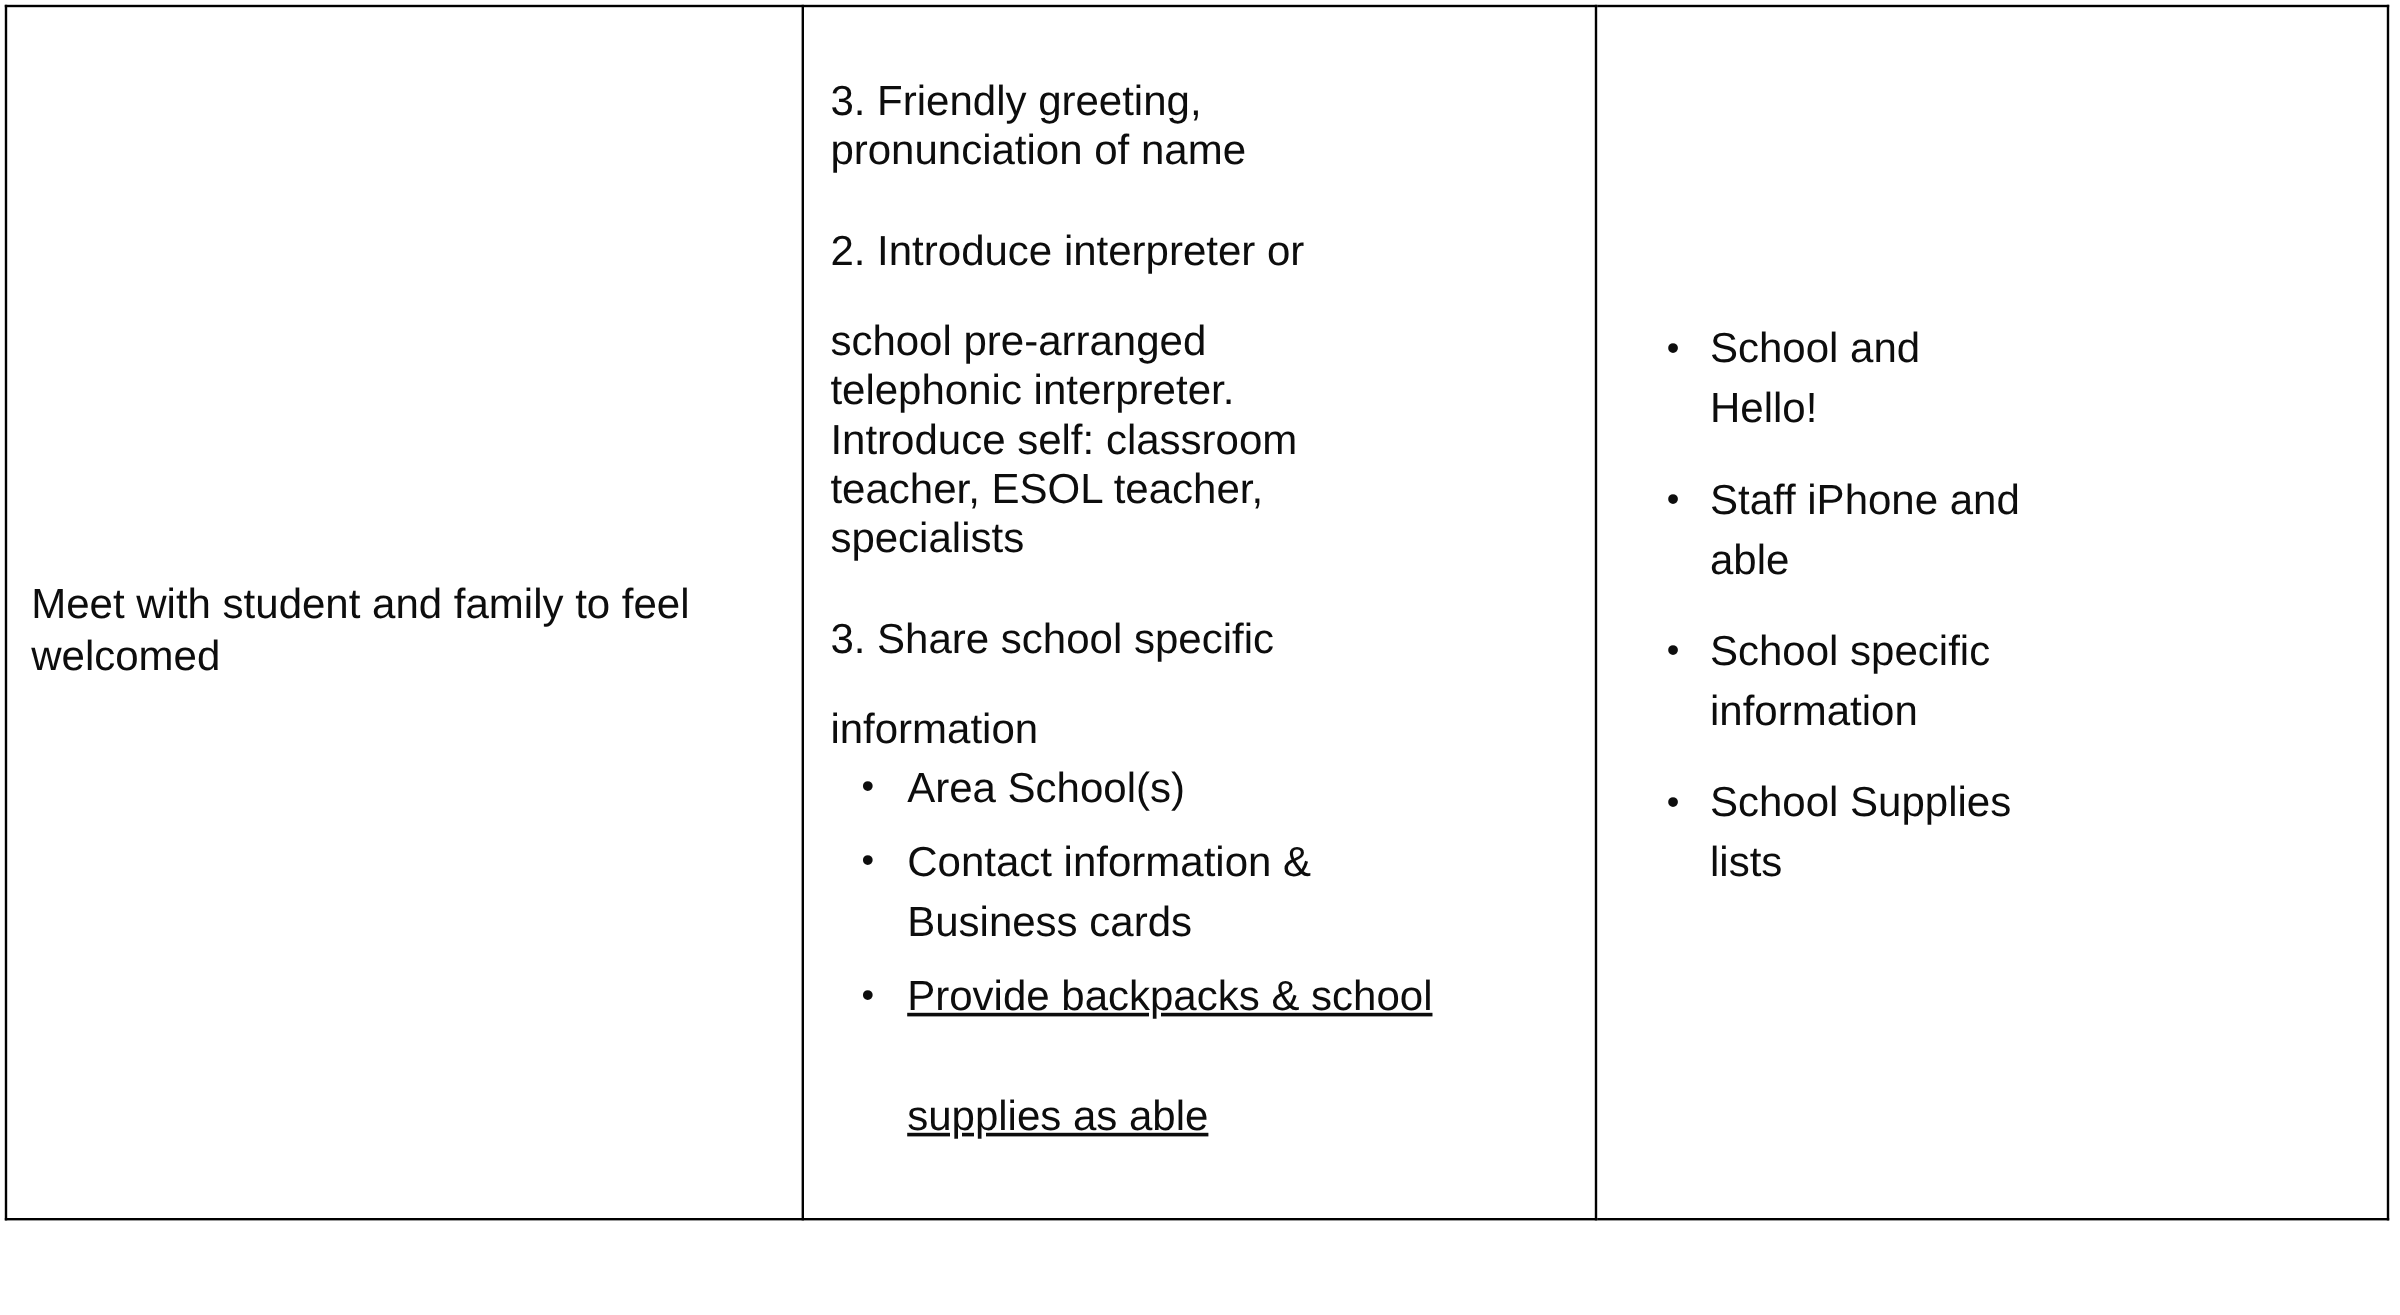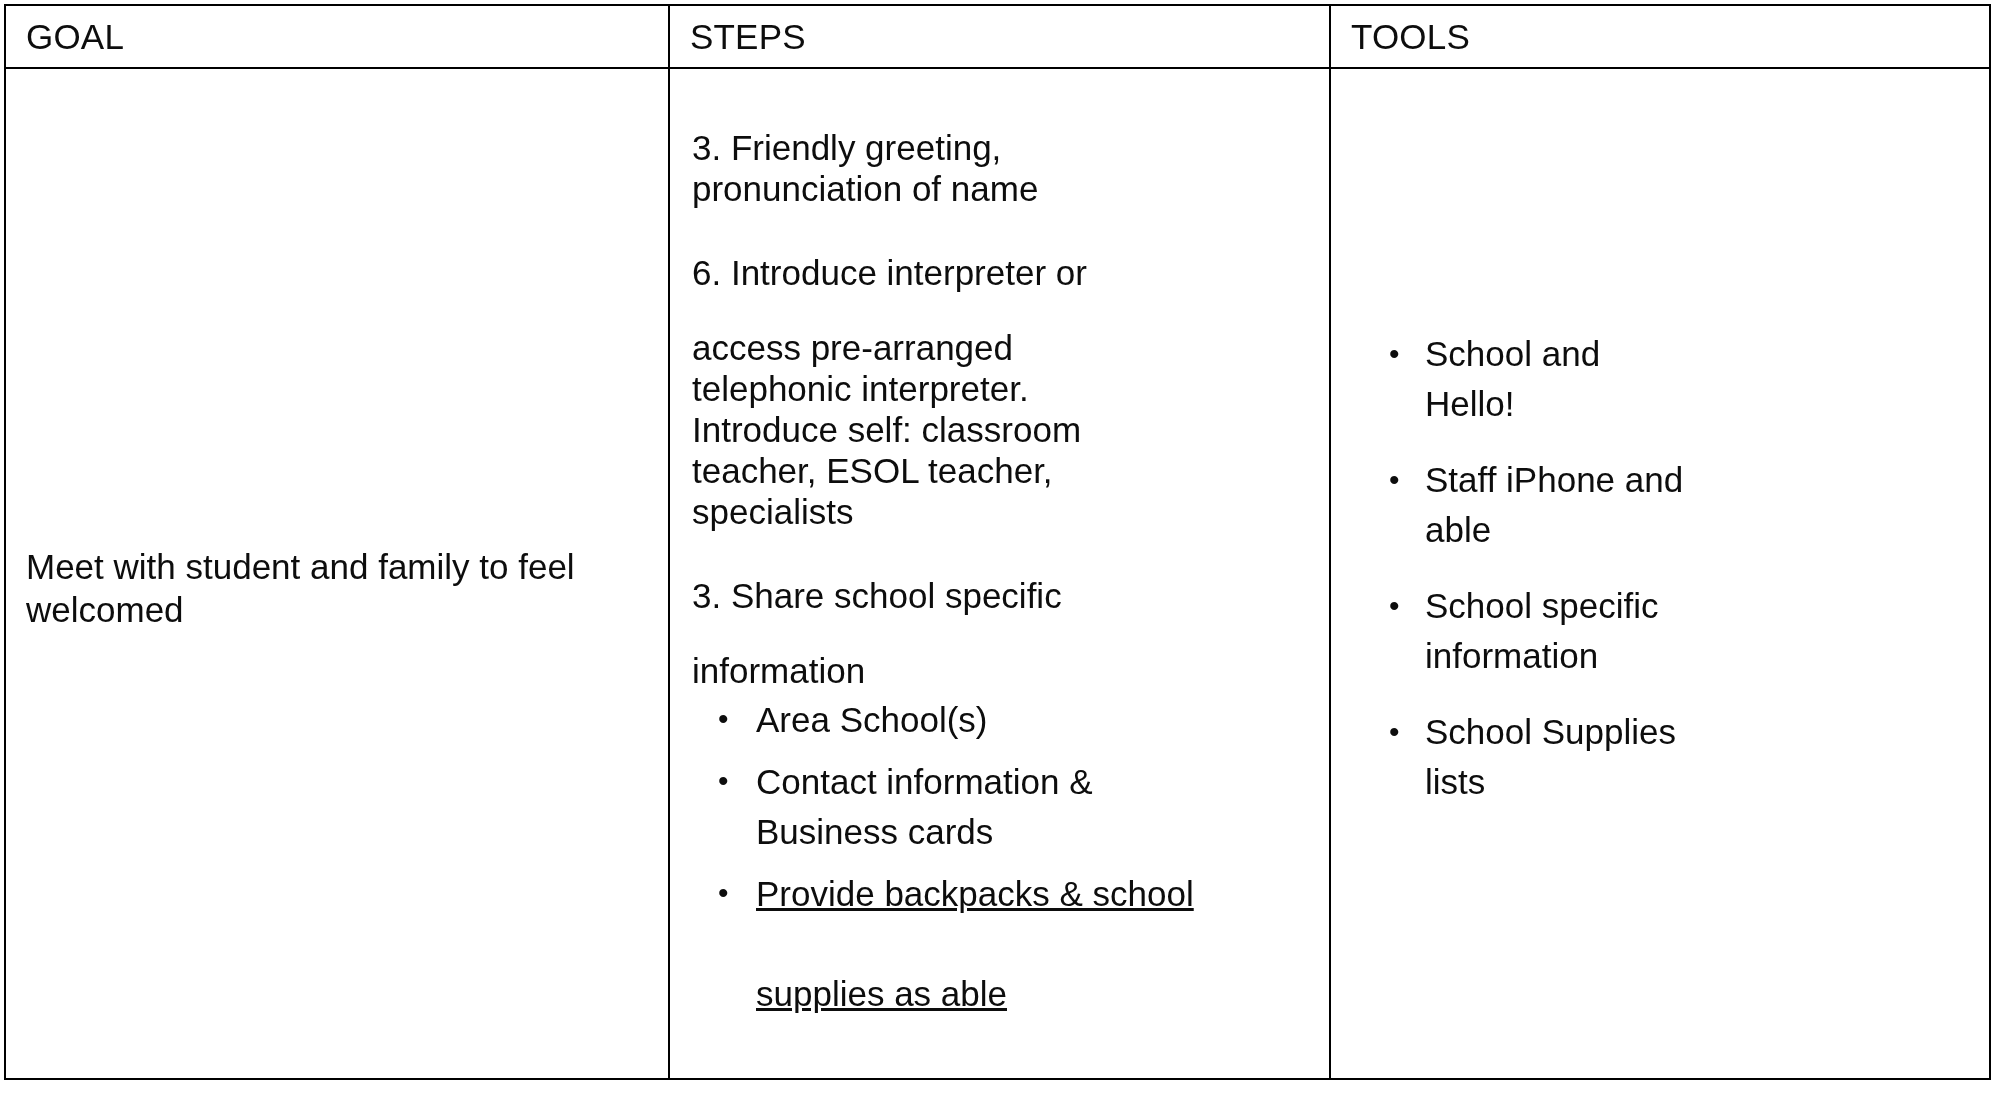--- a/index.html
+++ b/index.html
@@ -140,53 +140,42 @@
 <div class="sheet">
 
   <table class="grid">
     <colgroup>
       <col class="c-goal">
       <col class="c-steps">
       <col class="c-tools">
     </colgroup>
 
     <tbody>
-      <tr class="header-row">
-        <td>
-          <div class="hdr-text">GOAL</div>
-        </td>
-        <td>
-          <div class="hdr-text">STEPS</div>
-        </td>
-        <td>
-          <div class="hdr-text">TOOLS</div>
-        </td>
-      </tr>
 
       <tr class="body-row">
 
         <td>
           <div class="cell-inner">
             <div class="goal-text">Meet with student and family to feel welcomed</div>
           </div>
         </td>
 
         <td>
           <div class="steps-body">
 
             <div class="step-para">3. Friendly greeting,
 pronunciation of name</div>
 
             <div class="step-gap-lg"></div>
 
-            <div class="step-para">6. Introduce interpreter or</div>
+            <div class="step-para">2. Introduce interpreter or</div>
 
             <div class="step-gap-sm"></div>
 
-            <div class="step-para">access pre-arranged
+            <div class="step-para">school pre-arranged
 telephonic interpreter.
 Introduce self: classroom
 teacher, ESOL teacher,
 specialists</div>
 
             <div class="step-gap-lg"></div>
 
             <div class="step-para">3. Share school specific</div>
 
             <div class="step-gap-sm"></div>

